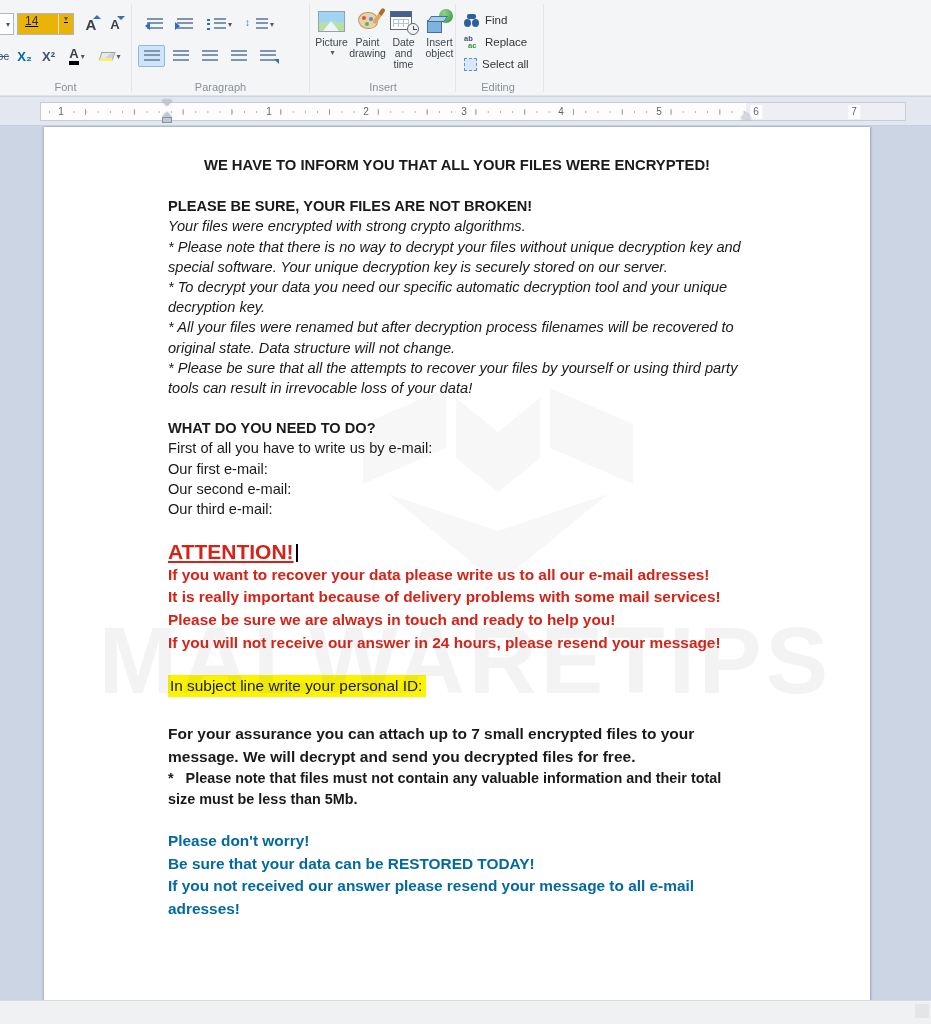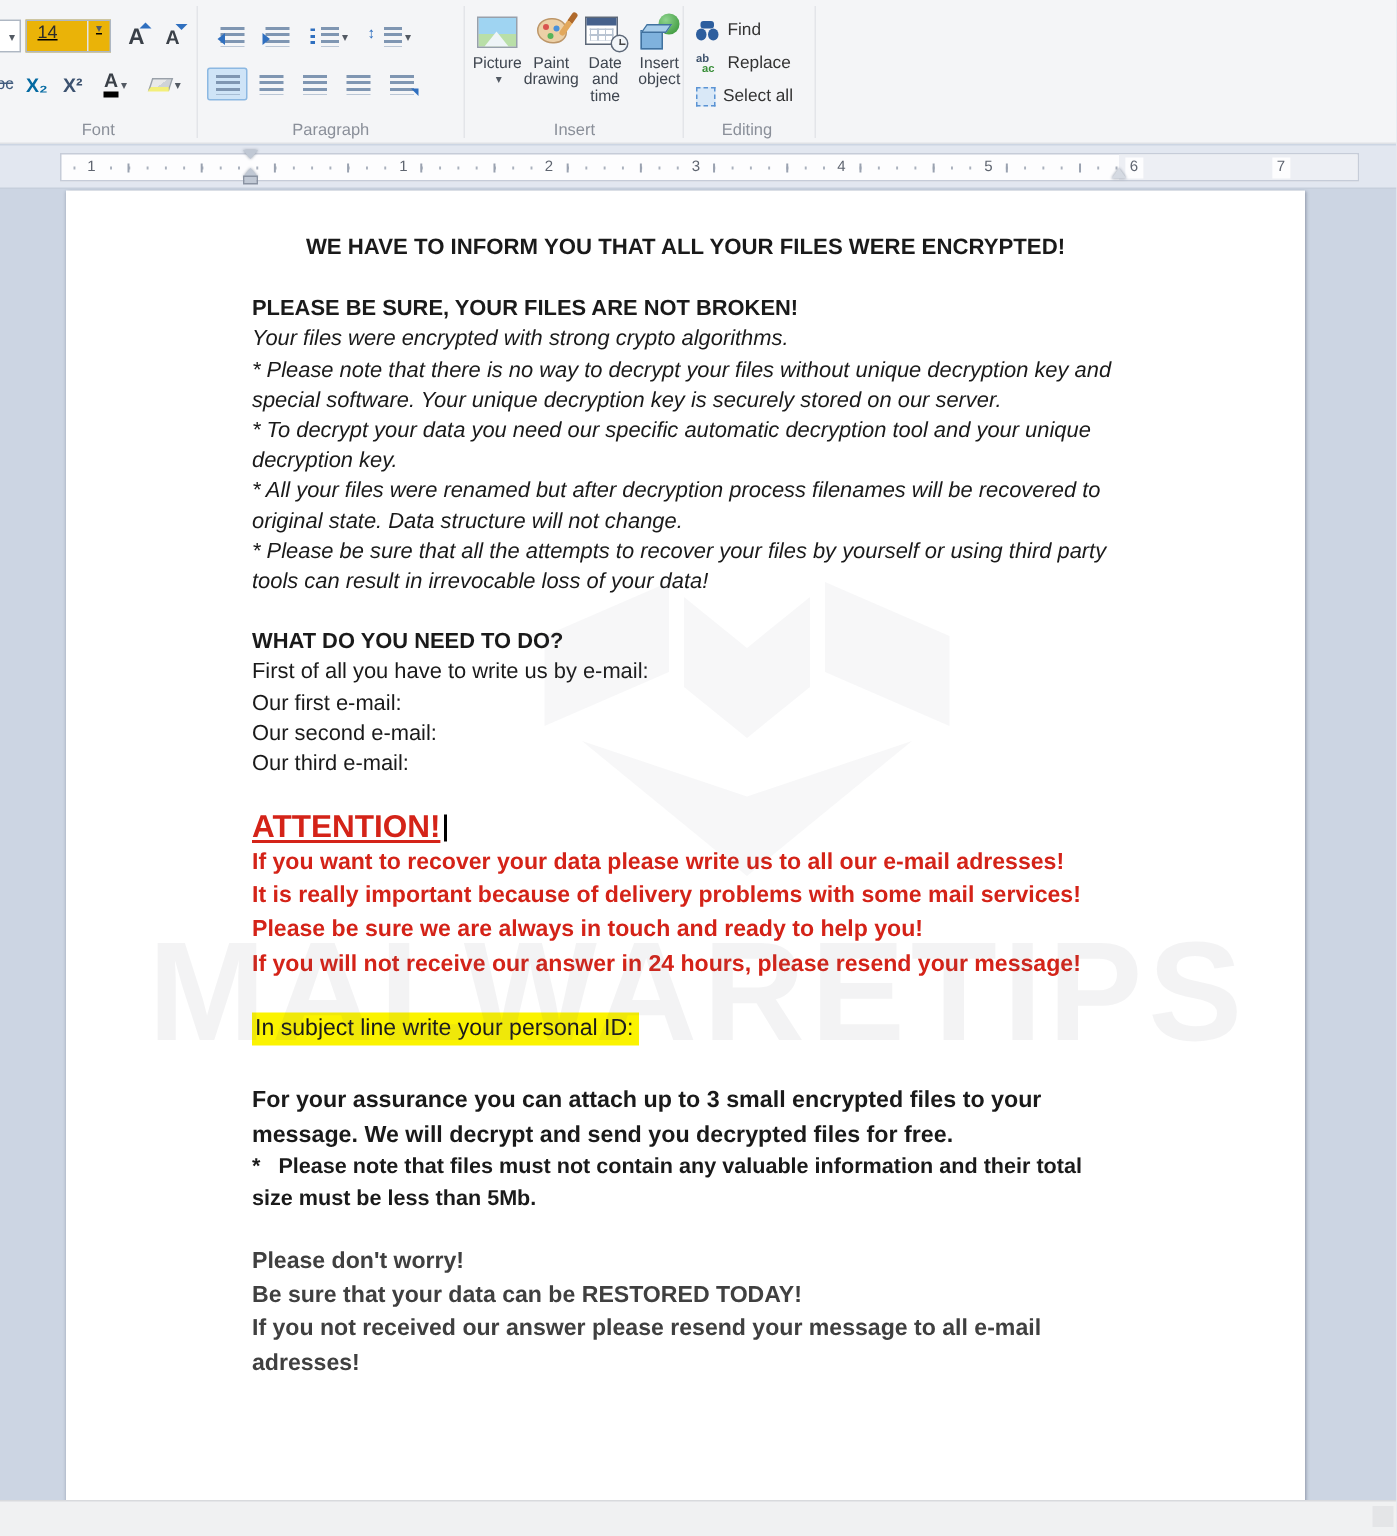--- a/index.html
+++ b/index.html
@@ -127,21 +127,21 @@
   p { margin:0; font-size:14.6px; line-height:20.2px; color:#1a1a1a; }
   .c { text-align:center; }
   .b { font-weight:700; }
   .i { font-style:italic; }
   .u { text-decoration:underline; }
   .title { font-size:17.5px; line-height:22px; font-weight:700; margin-top:2px; }
   .sub { font-weight:700; font-size:14.8px; margin-top:17px; }
   .red { color:#d42318; font-weight:700; font-size:15.4px; line-height:22.6px; }
   .att { font-size:21px; margin-top:22px; }
   .purple { color:#8d25c9; font-weight:700; font-size:15.4px; line-height:22.6px; }
-  .green { color:#404040; font-weight:700; font-size:15.4px; line-height:22.6px; }
+  .green { color:#0369a1; font-weight:700; font-size:15.4px; line-height:22.6px; }
   .lh22 { line-height:22px; }
   .hl { font-size:15.4px; line-height:23px; margin-top:20px; }
   .hlspan { background:#fbf300; padding:2px 4px 3px 2px; }
   .bb { font-weight:700; font-size:15.5px; line-height:22.4px; }
   .bi { font-weight:700; font-size:14.4px; line-height:21px; white-space:pre-wrap; }
   .mt20 { margin-top:20px; } .mt21 { margin-top:21px; } .mt26 { margin-top:26px; }
   .caret { display:inline-block; width:2px; height:18px; background:#000; margin-left:2px; vertical-align:-3px; }
 
   
   .wm-text {
@@ -330,21 +330,21 @@
     <p>Our third e-mail:</p>
 
     <p class="red att"><span class="u">ATTENTION!</span><span class="caret"></span></p>
     <p class="red">If you want to recover your data please write us to all our e-mail adresses!</p>
     <p class="red">It is really important because of delivery problems with some mail services!</p>
     <p class="red">Please be sure we are always in touch and ready to help you!</p>
     <p class="red">If you will not receive our answer in 24 hours, please resend your message!</p>
 
     <p class="hl"><span class="hlspan">In subject line write your personal ID:</span></p>
 
-    <p class="bb mt26">For your assurance you can attach up to 3 small encrypted files to your message. We will decrypt and send you decrypted files for free.</p>
+    <p class="bb mt26">For your assurance you can attach up to 7 small encrypted files to your message. We will decrypt and send you decrypted files for free.</p>
     <p class="bi">*   Please note that files must not contain any valuable information and their total size must be less than 5Mb.</p>
 
     <p class="green mt20">Please don't worry!</p>
     <p class="green">Be sure that your data can be RESTORED TODAY!</p>
     <p class="green">If you not received our answer please resend your message to all e-mail adresses!</p>
   </div>
 
   <svg class="wm-logo" width="280" height="200" viewBox="0 0 280 200">
     <g fill="rgba(95,100,110,0.05)">
       <polygon points="5,38 88,2 88,62 5,98"></polygon>

